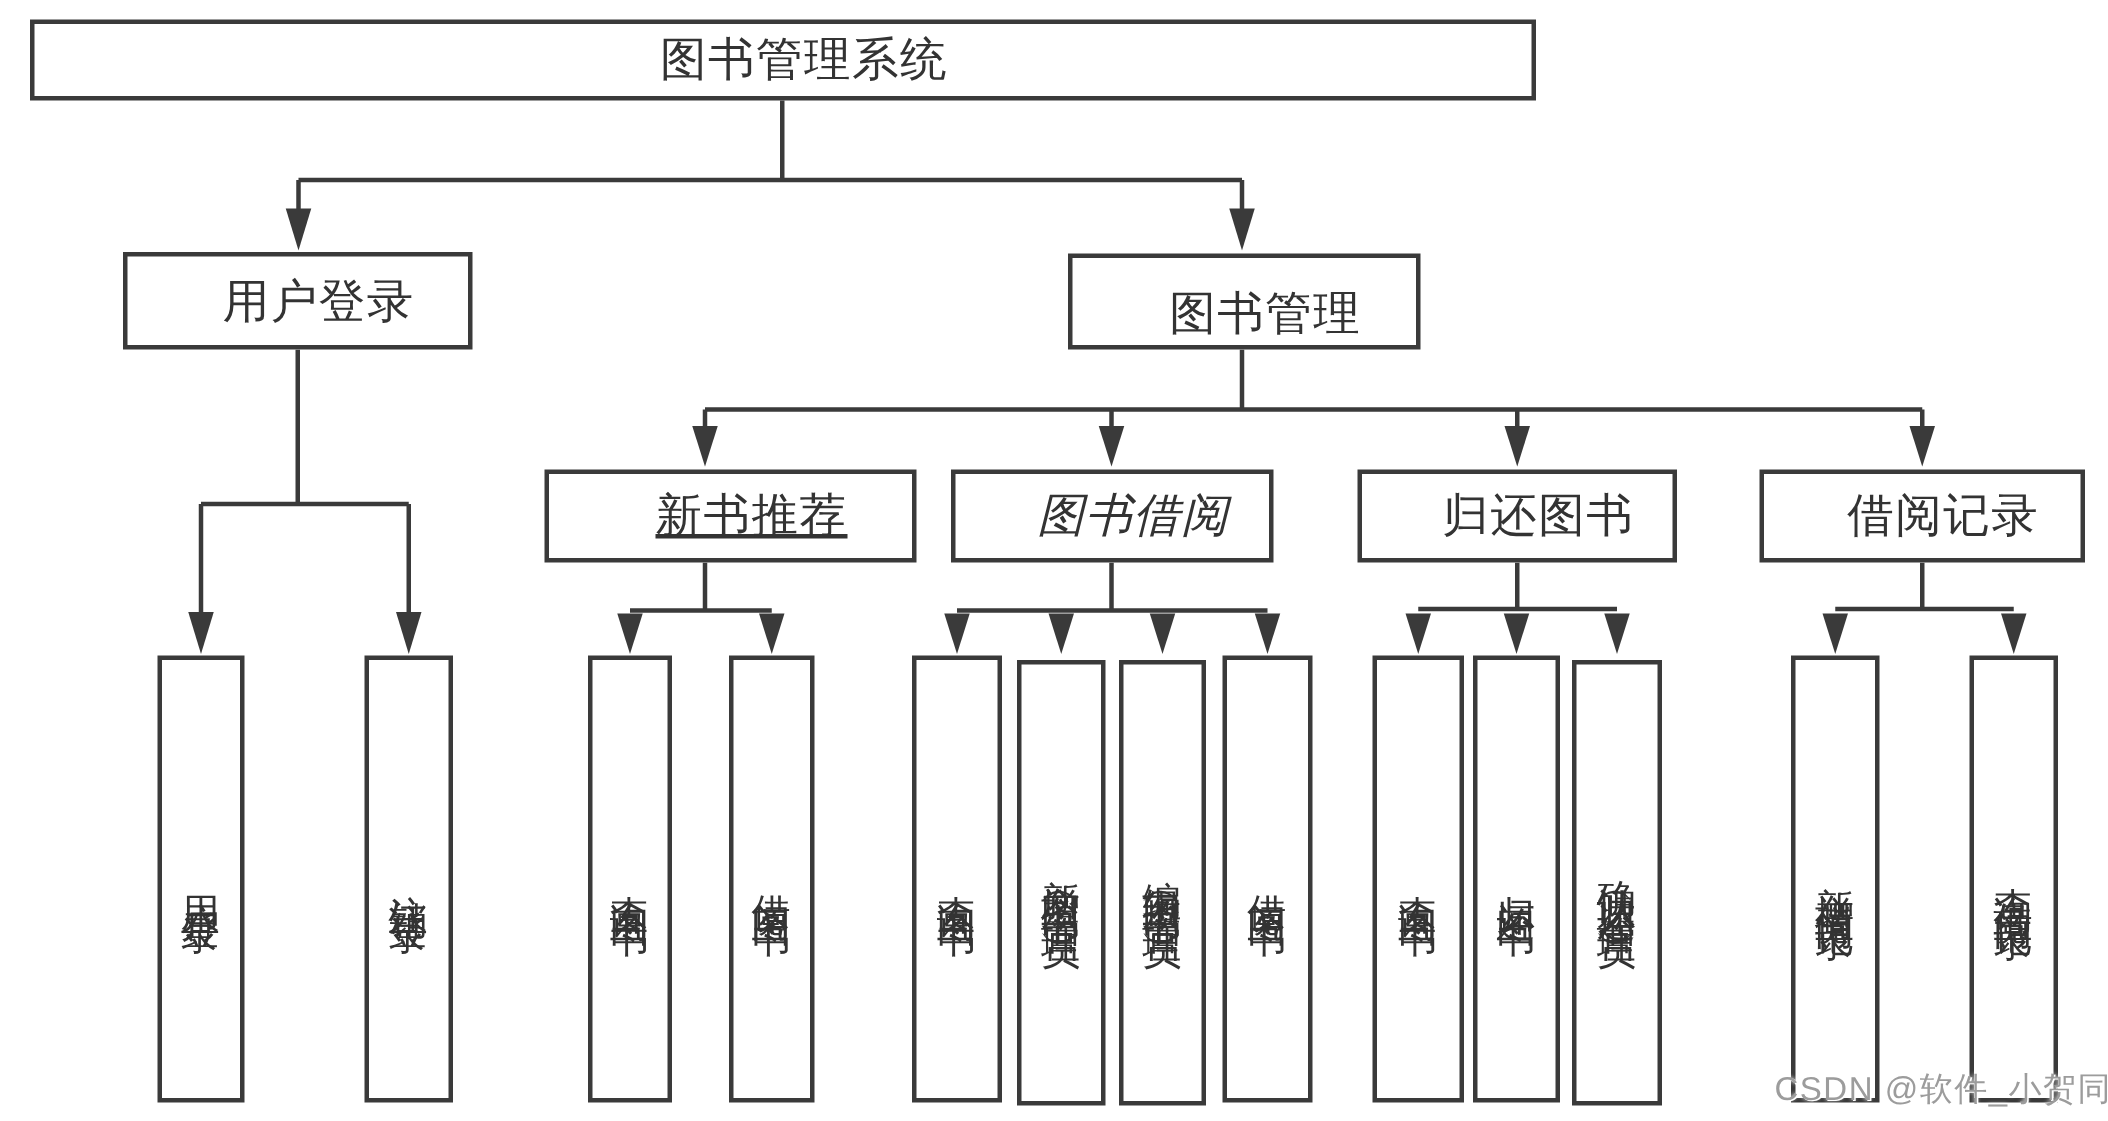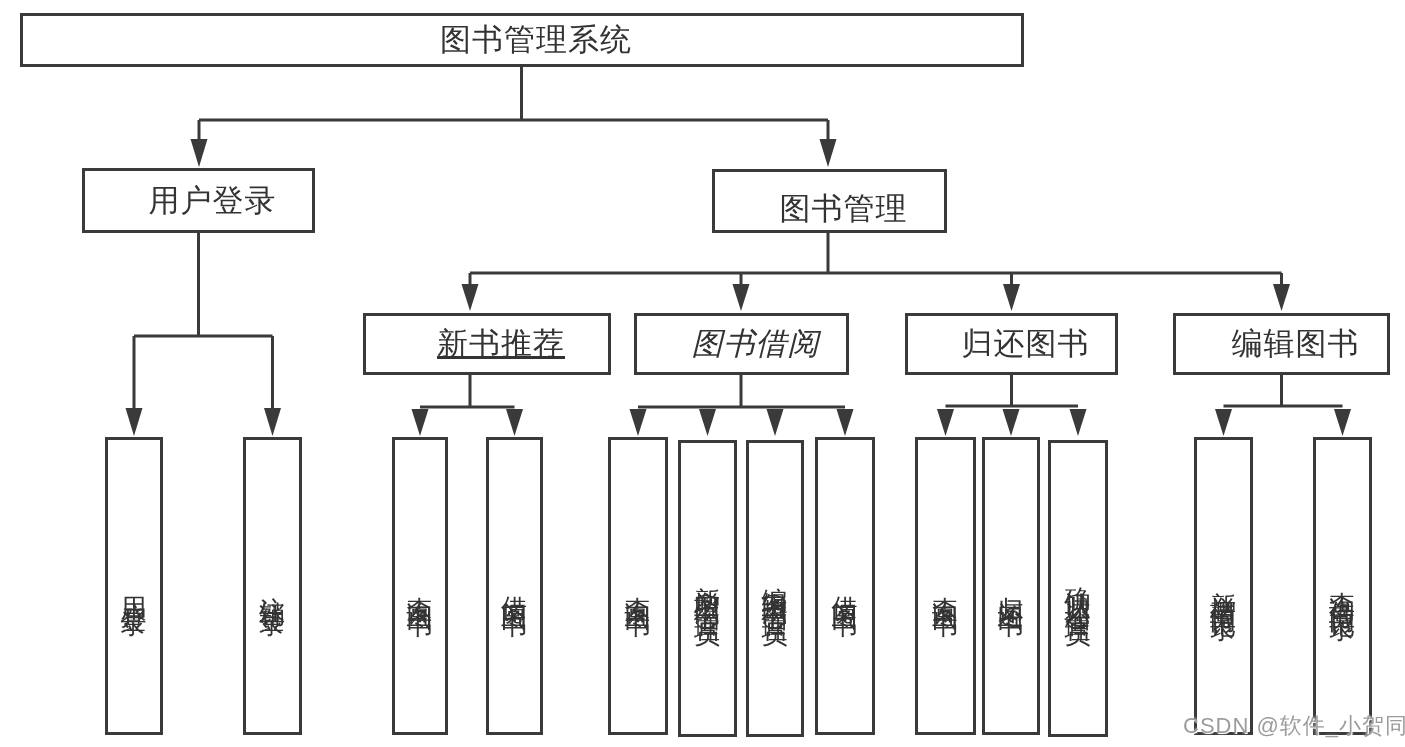--- a/index.html
+++ b/index.html
@@ -142,21 +142,21 @@
   <div class="node h" style="left:363px; top:313px; width:248px; height:62px;text-decoration:underline;">
     <span>新书推荐</span>
   </div>
   <div class="node h" style="left:634px; top:313px; width:215px; height:62px;font-style:italic;">
     <span>图书借阅</span>
   </div>
   <div class="node h" style="left:905px; top:313px; width:213px; height:62px;">
     <span>归还图书</span>
   </div>
   <div class="node h" style="left:1173px; top:313px; width:217px; height:62px;">
-    <span>编辑图书</span>
+    <span>借阅记录</span>
   </div>
 
   <div class="node leaf" style="left:105px; top:437px; width:58px; height:298px;">
     <span class="vtext">用户登录</span>
   </div>
   <div class="node leaf" style="left:243px; top:437px; width:59px; height:298px;">
     <span class="vtext">注销登录</span>
   </div>
 
   <div class="node leaf" style="left:392px; top:437px; width:56px; height:298px;">

